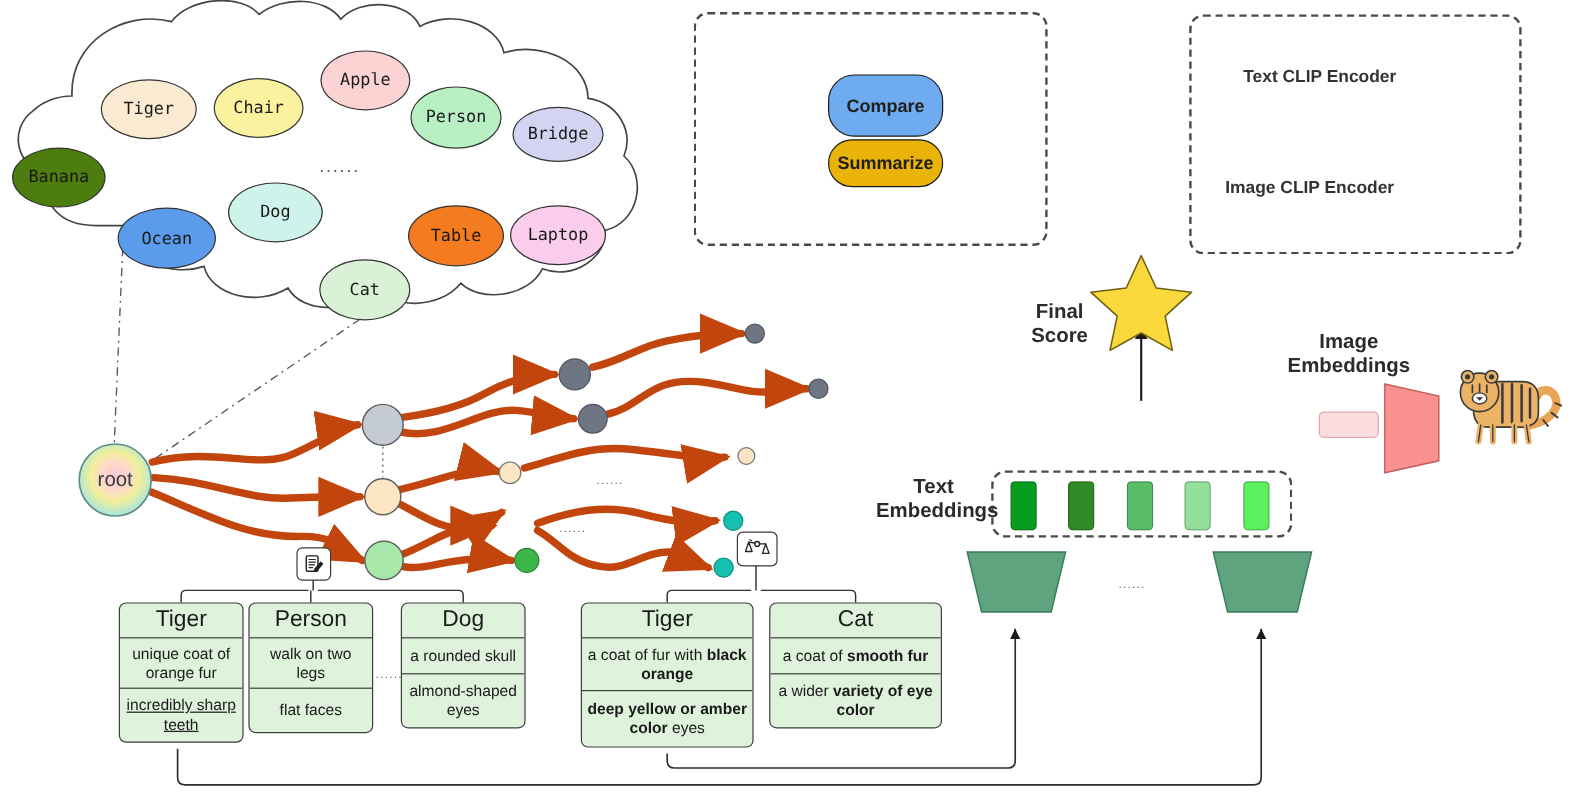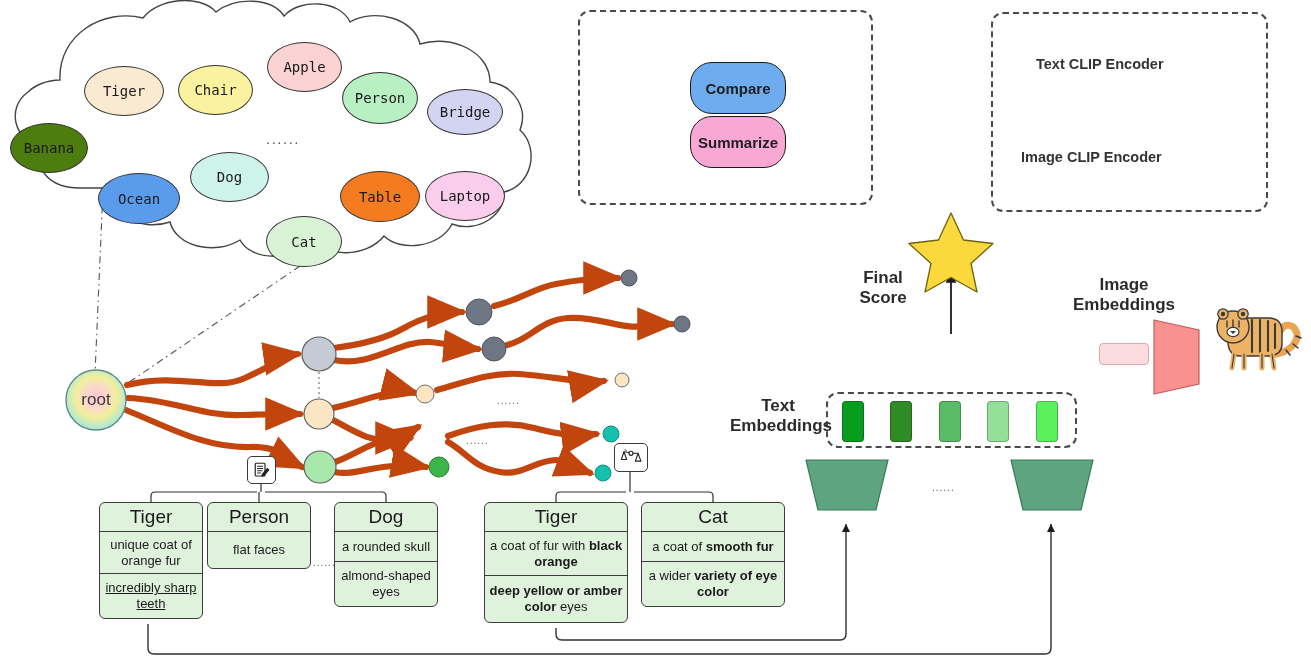--- a/index.html
+++ b/index.html
@@ -280,21 +280,21 @@
       </div>
   </div>
   <div class="dots" style="left:266px;top:130px;font-size:15px;">......</div>
 
   <div class="abs" style="left:66px;top:390px;width:60px;text-align:center;font-size:17px;color:#3a3a3a;">root</div>
 
   <div class="dashbox" style="left:578px;top:10px;width:295px;height:195px;"></div>
   <div class="pill" style="left:690px;top:62px;width:96px;height:52px;background:#6fabef;">
     <span>Compare</span>
   </div>
-  <div class="pill" style="left:690px;top:116px;width:96px;height:52px;background:#f9a8d4;text-align:center;">
+  <div class="pill" style="left:690px;top:116px;width:96px;height:40px;background:#eab308;text-align:center;">
     <span>Summarize</span>
   </div>
 
   <div class="dashbox" style="left:991px;top:12px;width:277px;height:200px;"></div>
   <div class="panel-label" style="left:1036px;top:56px;">Text CLIP Encoder</div>
   <div class="panel-label" style="left:1021px;top:149px;">Image CLIP Encoder</div>
 
   <div class="iconbox" style="left:247px;top:456px;width:27px;height:26px;">
     <svg width="18" height="18" viewBox="0 0 24 24">
       <rect x="3" y="3" width="13" height="17" rx="1.4" fill="#fff" stroke="#222" stroke-width="1.6"></rect>
@@ -321,20 +321,23 @@
     <div class="th" style="height:28px;">Tiger</div>
     <div class="td" style="height:42px;">
         <span>unique coat of orange fur</span>
       </div>
     <div class="td" style="height:44px;text-decoration:underline;">
         <span>incredibly sharp teeth</span>
       </div>
   </div>
   <div class="tbl" style="left:207px;top:502px;width:104px;">
     <div class="th" style="height:28px;">Person</div>
+    <div class="td" style="height:42px;">
+        <span>walk on two legs</span>
+      </div>
     <div class="td" style="height:36px;">
         <span>flat faces</span>
       </div>
   </div>
   <div class="tbl" style="left:334px;top:502px;width:104px;">
     <div class="th" style="height:28px;">Dog</div>
     <div class="td" style="height:30px;align-items:center;">
         <span>a rounded skull</span>
       </div>
     <div class="td" style="height:44px;">
@@ -355,21 +358,21 @@
   <div class="tbl" style="left:641px;top:502px;width:144px;">
     <div class="th" style="height:28px;">Cat</div>
     <div class="td" style="height:30px;">
       <span><span>a coat of </span><b>smooth fur</b></span>
     </div>
     <div class="td" style="height:44px;">
       <span><span>a wider </span><b>variety of eye color</b></span>
     </div>
   </div>
 
-  <div class="big-label" style="left:840px;top:268px;width:86px;">
+  <div class="big-label" style="left:840px;top:250px;width:86px;">
     <span>Final Score</span>
   </div>
 
 
   <div class="dashbox" style="left:826px;top:392px;width:251px;height:56px;"></div>
   <div class="embbar" style="left:842px;top:401px;width:20px;height:39px;background:#079d1e;"></div>
   <div class="embbar" style="left:890px;top:401px;width:20px;height:39px;background:#2f8b26;"></div>
   <div class="embbar" style="left:939px;top:401px;width:20px;height:39px;background:#58bd66;"></div>
   <div class="embbar" style="left:987px;top:401px;width:20px;height:39px;background:#94e09b;"></div>
   <div class="embbar" style="left:1036px;top:401px;width:20px;height:39px;background:#5cef5e;"></div>

